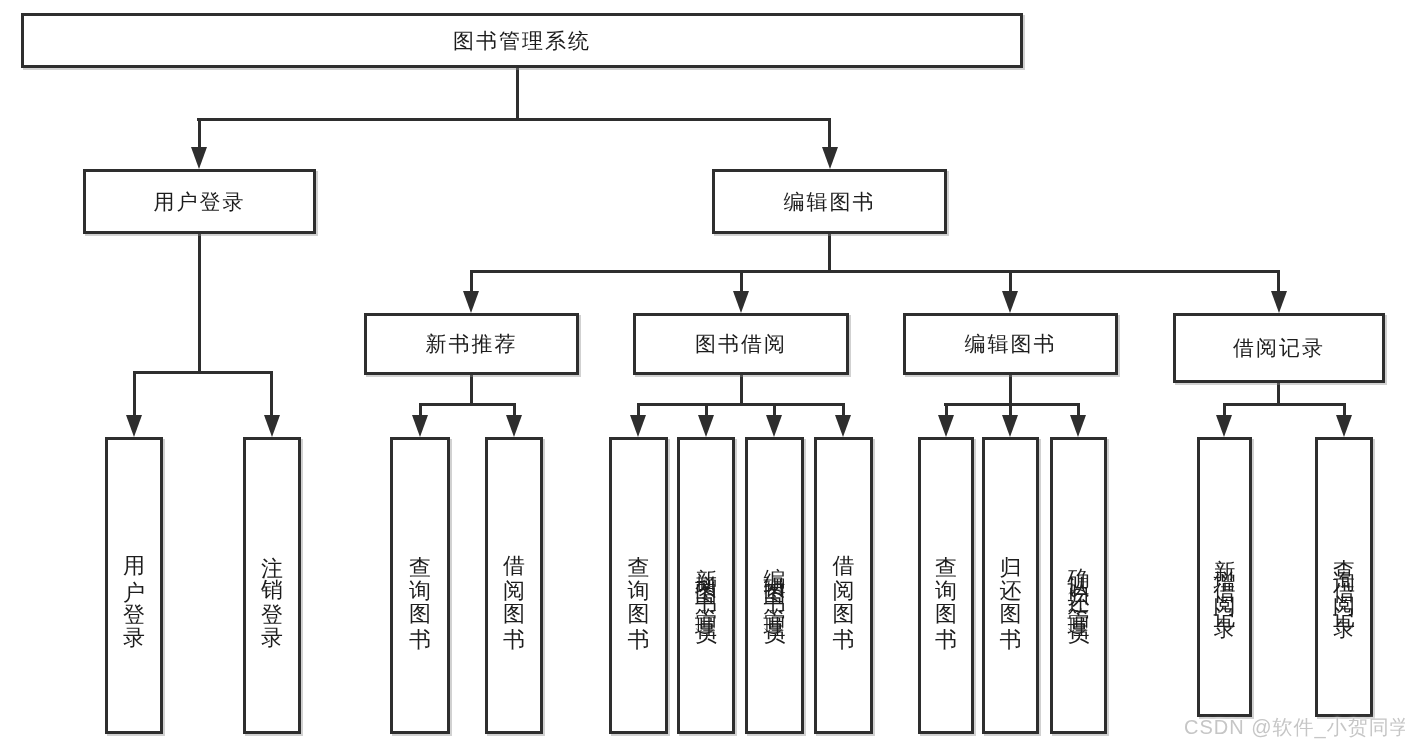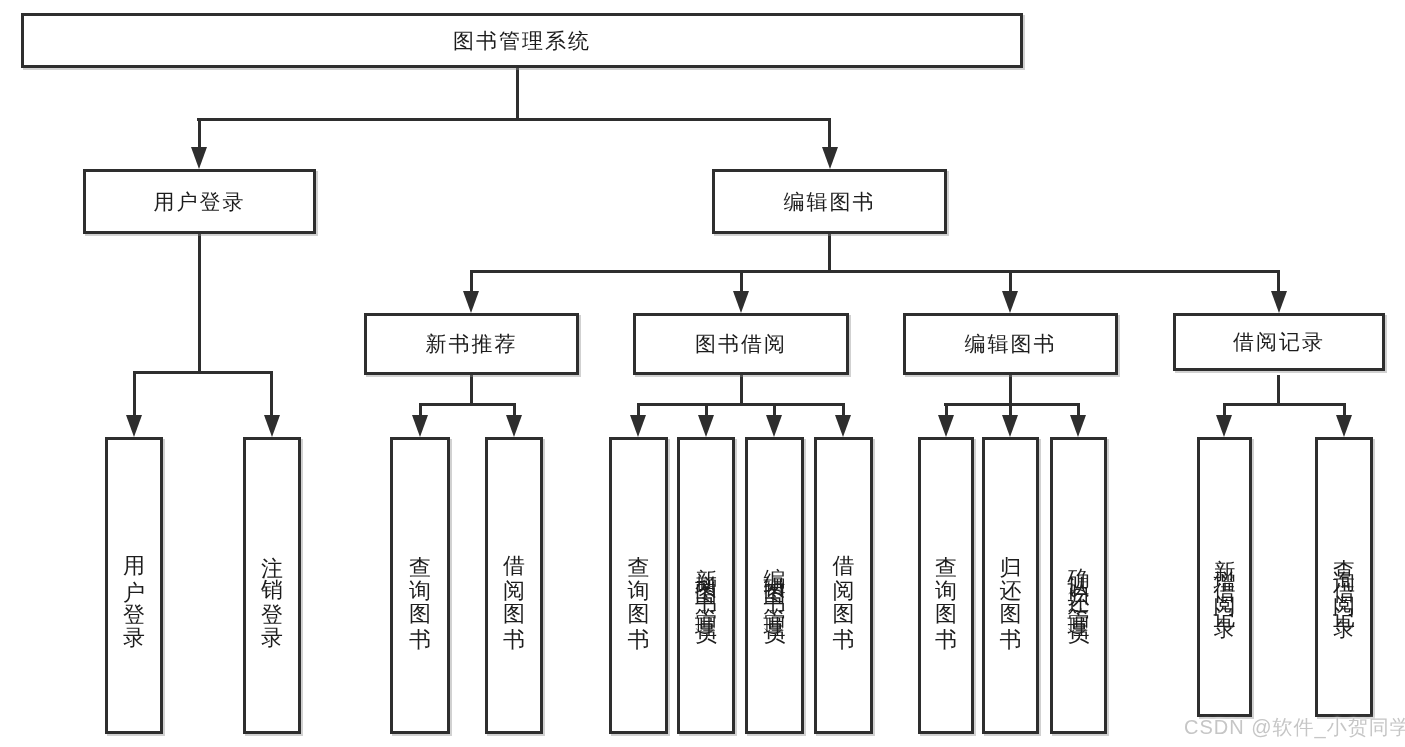--- a/index.html
+++ b/index.html
@@ -103,21 +103,21 @@
   </div>
 
   <div class="box hbox" style="left:21px;top:13px;width:1002px;height:55px;">图书管理系统</div>
 
   <div class="box hbox" style="left:83px;top:169px;width:233px;height:65px;">用户登录</div>
   <div class="box hbox" style="left:712px;top:169px;width:235px;height:65px;">编辑图书</div>
 
   <div class="box hbox" style="left:364px;top:313px;width:215px;height:62px;">新书推荐</div>
   <div class="box hbox" style="left:633px;top:313px;width:216px;height:62px;">图书借阅</div>
   <div class="box hbox" style="left:903px;top:313px;width:215px;height:62px;">编辑图书</div>
-  <div class="box hbox" style="left:1173px;top:313px;width:212px;height:58px;">借阅记录</div>
+  <div class="box hbox" style="left:1173px;top:313px;width:212px;height:70px;">借阅记录</div>
 
   <div class="box leaf ls-4" style="left:105px;top:437px;width:58px;height:297px;">用户登录</div>
   <div class="box leaf ls-4" style="left:243px;top:437px;width:58px;height:297px;">注销登录</div>
 
   <div class="box leaf ls-4" style="left:390px;top:437px;width:60px;height:297px;">查询图书</div>
   <div class="box leaf ls-4" style="left:485px;top:437px;width:58px;height:297px;">借阅图书</div>
 
   <div class="box leaf ls-4" style="left:609px;top:437px;width:59px;height:297px;">查询图书</div>
   <div class="box leaf ls-9" style="left:677px;top:437px;width:58px;height:297px;">新增图书（管理员）</div>
   <div class="box leaf ls-9" style="left:745px;top:437px;width:59px;height:297px;">编辑图书（管理员）</div>

